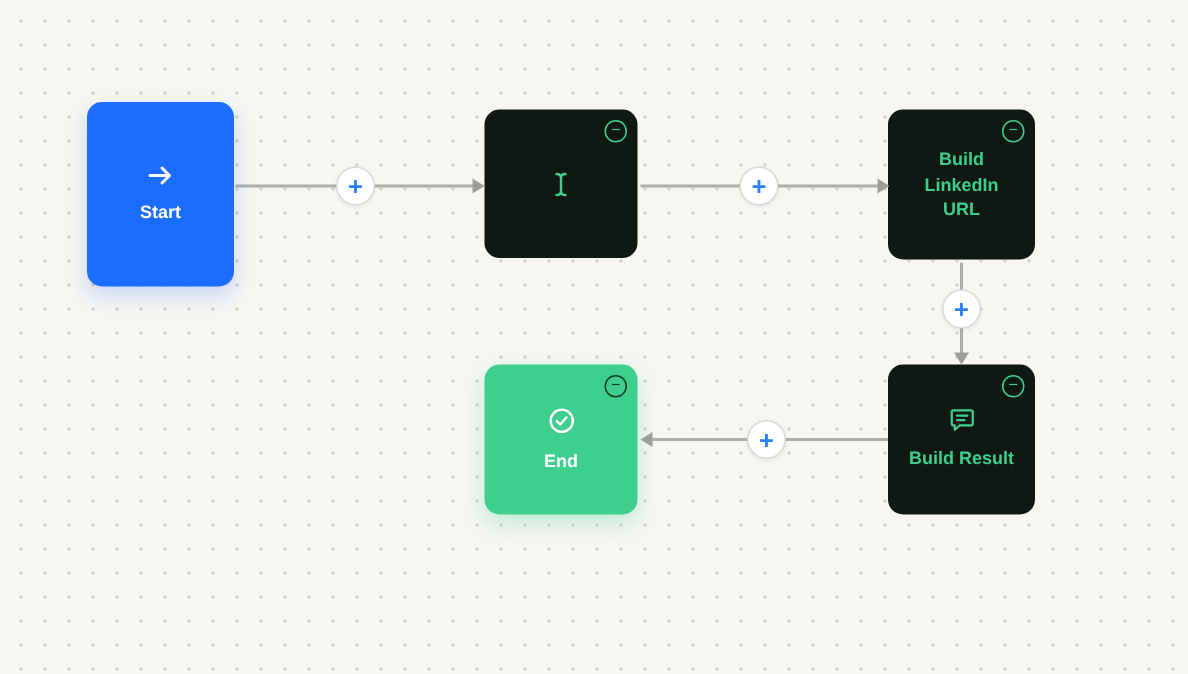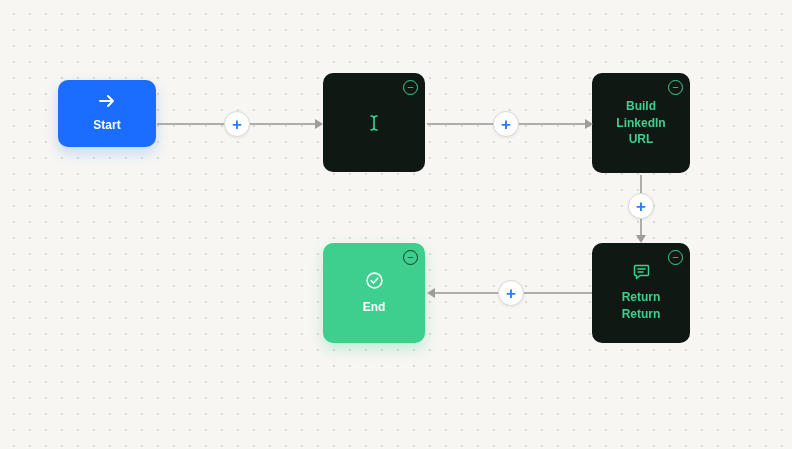--- a/index.html
+++ b/index.html
@@ -103,21 +103,21 @@
   <button class="add-btn" style="left:493px; top:111px">
     <span>+</span>
   </button>
   <button class="add-btn" style="left:628px; top:193px">
     <span>+</span>
   </button>
   <button class="add-btn" style="left:498px; top:280px">
     <span>+</span>
   </button>
 
-  <div class="node node-start" style="left:58px; top:80px; width:98px; height:67px">
+  <div class="node node-start" style="left:58px; top:68px; width:98px; height:123px">
     <span class="icon">
       <svg width="18" height="14" viewBox="0 0 18 14" fill="none" stroke="#ffffff" stroke-width="2" stroke-linecap="round" stroke-linejoin="round">
           <path d="M2 7h13M10 2l5 5-5 5"></path>
         </svg>
     </span>
     <span class="label">Start</span>
   </div>
 
   <div class="node node-dark" style="left:323px; top:73px; width:102px; height:99px">
     <button class="remove-btn">
@@ -140,21 +140,21 @@
   <div class="node node-dark" style="left:592px; top:243px; width:98px; height:100px">
     <button class="remove-btn">
       <span>−</span>
     </button>
     <span class="icon">
       <svg width="17" height="16" viewBox="0 0 17 16">
           <path d="M2.5 1.5h12a1 1 0 0 1 1 1v8a1 1 0 0 1-1 1H7l-3.5 3v-3h-1a1 1 0 0 1-1-1v-8a1 1 0 0 1 1-1z" fill="none" stroke="#3ecf8e" stroke-width="1.5" stroke-linejoin="round"></path>
           <path d="M5 5h7M5 8h5" stroke="#3ecf8e" stroke-width="1.5" stroke-linecap="round"></path>
         </svg>
     </span>
-    <span class="label green-text">Return Return</span>
+    <span class="label green-text">Build Result</span>
   </div>
 
   <div class="node node-end" style="left:323px; top:243px; width:102px; height:100px">
     <button class="remove-btn on-green">
       <span>−</span>
     </button>
     <span class="icon">
       <svg width="19" height="19" viewBox="0 0 19 19">
           <circle cx="9.5" cy="9.5" r="7.4" fill="none" stroke="#ffffff" stroke-width="1.6"></circle>
           <path d="M6.2 9.7l2.3 2.3 4.2-4.8" fill="none" stroke="#ffffff" stroke-width="1.6" stroke-linecap="round" stroke-linejoin="round"></path>

